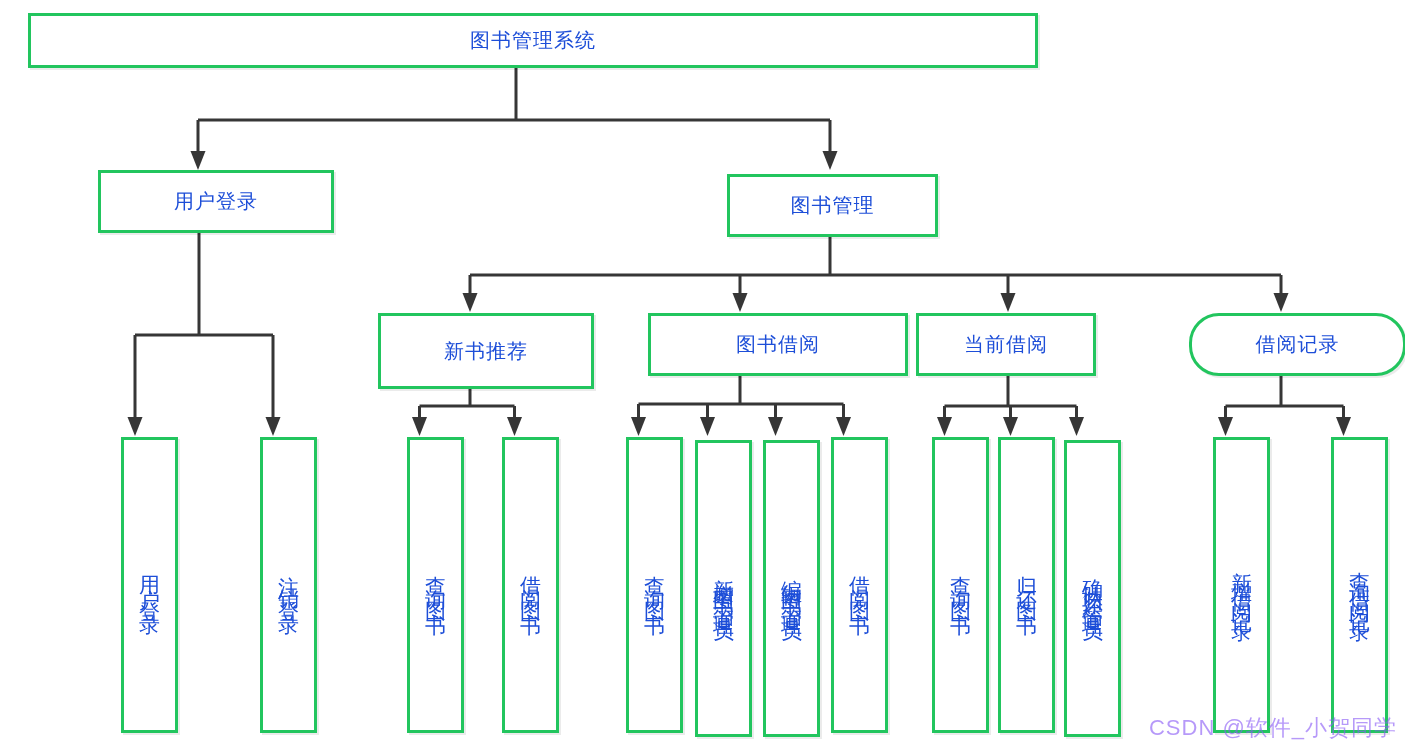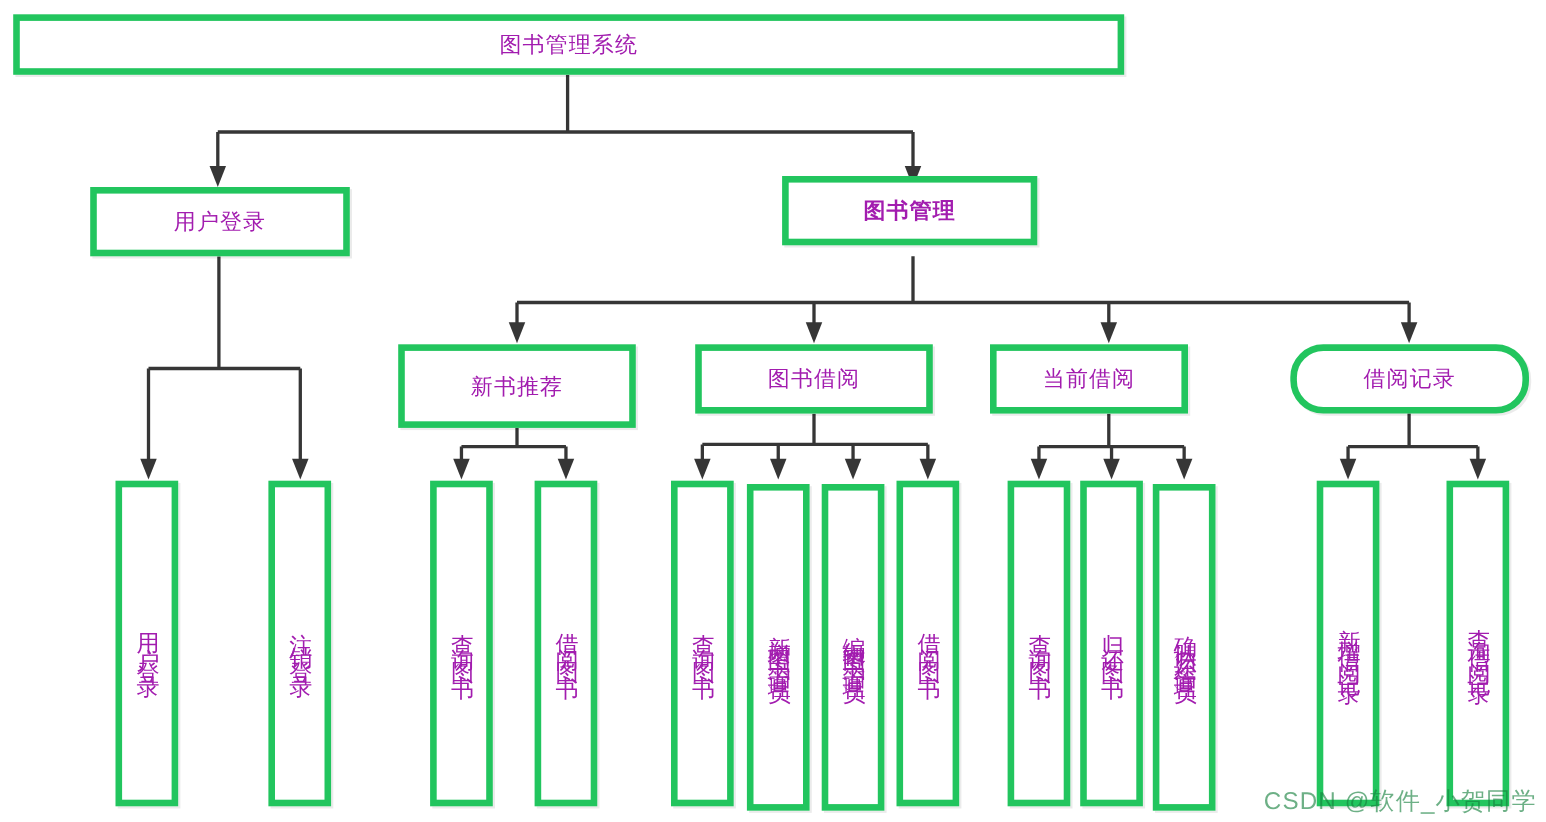--- a/index.html
+++ b/index.html
@@ -17,47 +17,48 @@
   }
   .connectors {
     position: absolute;
     left: 0; top: 0;
     width: 1405px; height: 747px;
   }
   .box {
     position: absolute;
     box-sizing: border-box;
     background: #ffffff;
-    border: 6px solid #22c55e;
+    border: 3px solid #22c55e;
     display: flex;
     align-items: center;
     justify-content: center;
-    color: #a21caf;
+    color: #1d4ed8;
     font-size: 20px;
     box-shadow: 2px 2px 0 rgba(0,0,0,0.08);
+    margin-left: 16px;
   }
   .hbox { letter-spacing: 1px; }
   .vbox {
     writing-mode: vertical-rl;
     text-orientation: mixed;
     width: 57px;
     top: 437px;
     height: 296px;
     font-size: 21px;
   }
   .vbox.admin { top: 440px; height: 297px; }
   .ls-wide   { letter-spacing: 13px; }
   .ls-mid    { letter-spacing: 10px; }
   .ls-narrow { letter-spacing: 6px; }
   .watermark {
     position: absolute;
     right: 8px;
     bottom: 4px;
     font-size: 22px;
-    color: #15803d;
+    color: #8b5cf6;
     opacity: 0.62;
     letter-spacing: 1px;
     z-index: 5;
     white-space: nowrap;
   }
 </style>
 </head>
 <body>
 
 <div class="canvas">
@@ -98,24 +99,24 @@
       <polygon points="1003,417 1018,417 1010.5,436"></polygon>
       <polygon points="1069,417 1084,417 1076.5,436"></polygon>
       <polygon points="1218,417 1233,417 1225.5,436"></polygon>
       <polygon points="1336,417 1351,417 1343.5,436"></polygon>
     </g>
   </svg>
 
   <div class="box hbox" style="left:12px; top:13px; width:1010px; height:55px;">图书管理系统</div>
 
   <div class="box hbox" style="left:82px; top:170px; width:236px; height:63px;">用户登录</div>
-  <div class="box hbox" style="left:711px; top:160px; width:232px; height:63px;font-weight:bold;">图书管理</div>
+  <div class="box hbox" style="left:711px; top:174px; width:211px; height:63px;">图书管理</div>
 
   <div class="box hbox" style="left:362px; top:313px; width:216px; height:76px;">新书推荐</div>
-  <div class="box hbox" style="left:632px; top:313px; width:216px; height:63px;">图书借阅</div>
+  <div class="box hbox" style="left:632px; top:313px; width:260px; height:63px;">图书借阅</div>
   <div class="box hbox" style="left:900px; top:313px; width:180px; height:63px;">当前借阅</div>
   <div class="box hbox" style="left:1173px; top:313px; width:217px; height:63px;border-radius:30px;">借阅记录</div>
 
   <div class="box vbox ls-wide" style="left:105px;">用户登录</div>
   <div class="box vbox ls-wide" style="left:244px;">注销登录</div>
 
   <div class="box vbox ls-wide" style="left:391px;">查询图书</div>
   <div class="box vbox ls-wide" style="left:486px;">借阅图书</div>
 
   <div class="box vbox ls-wide" style="left:610px;">查询图书</div>

